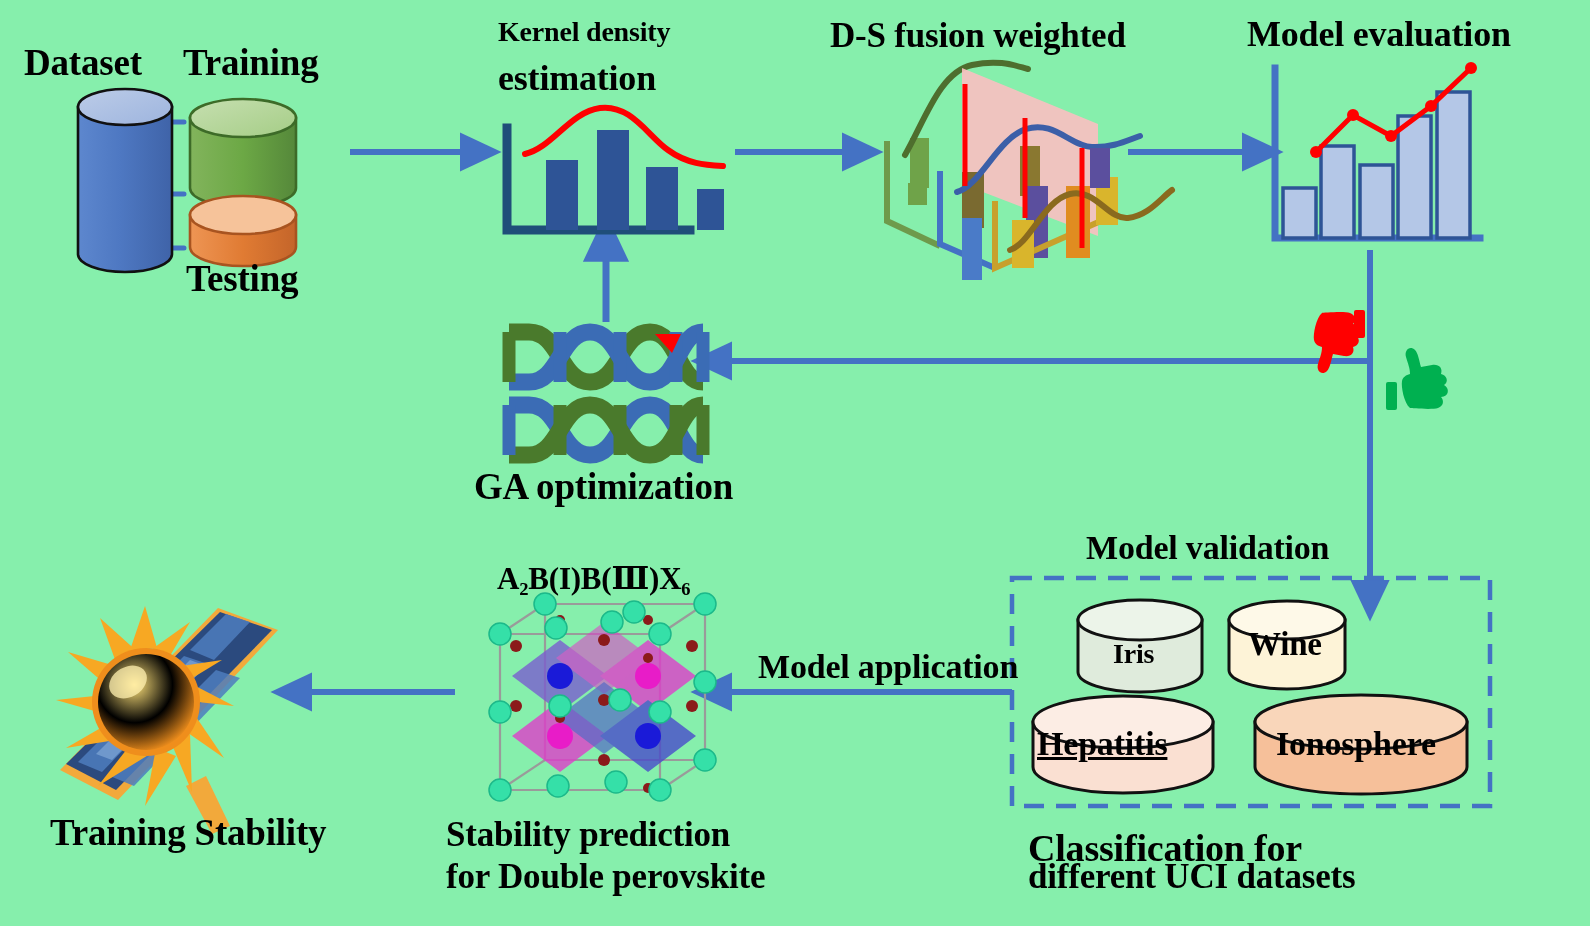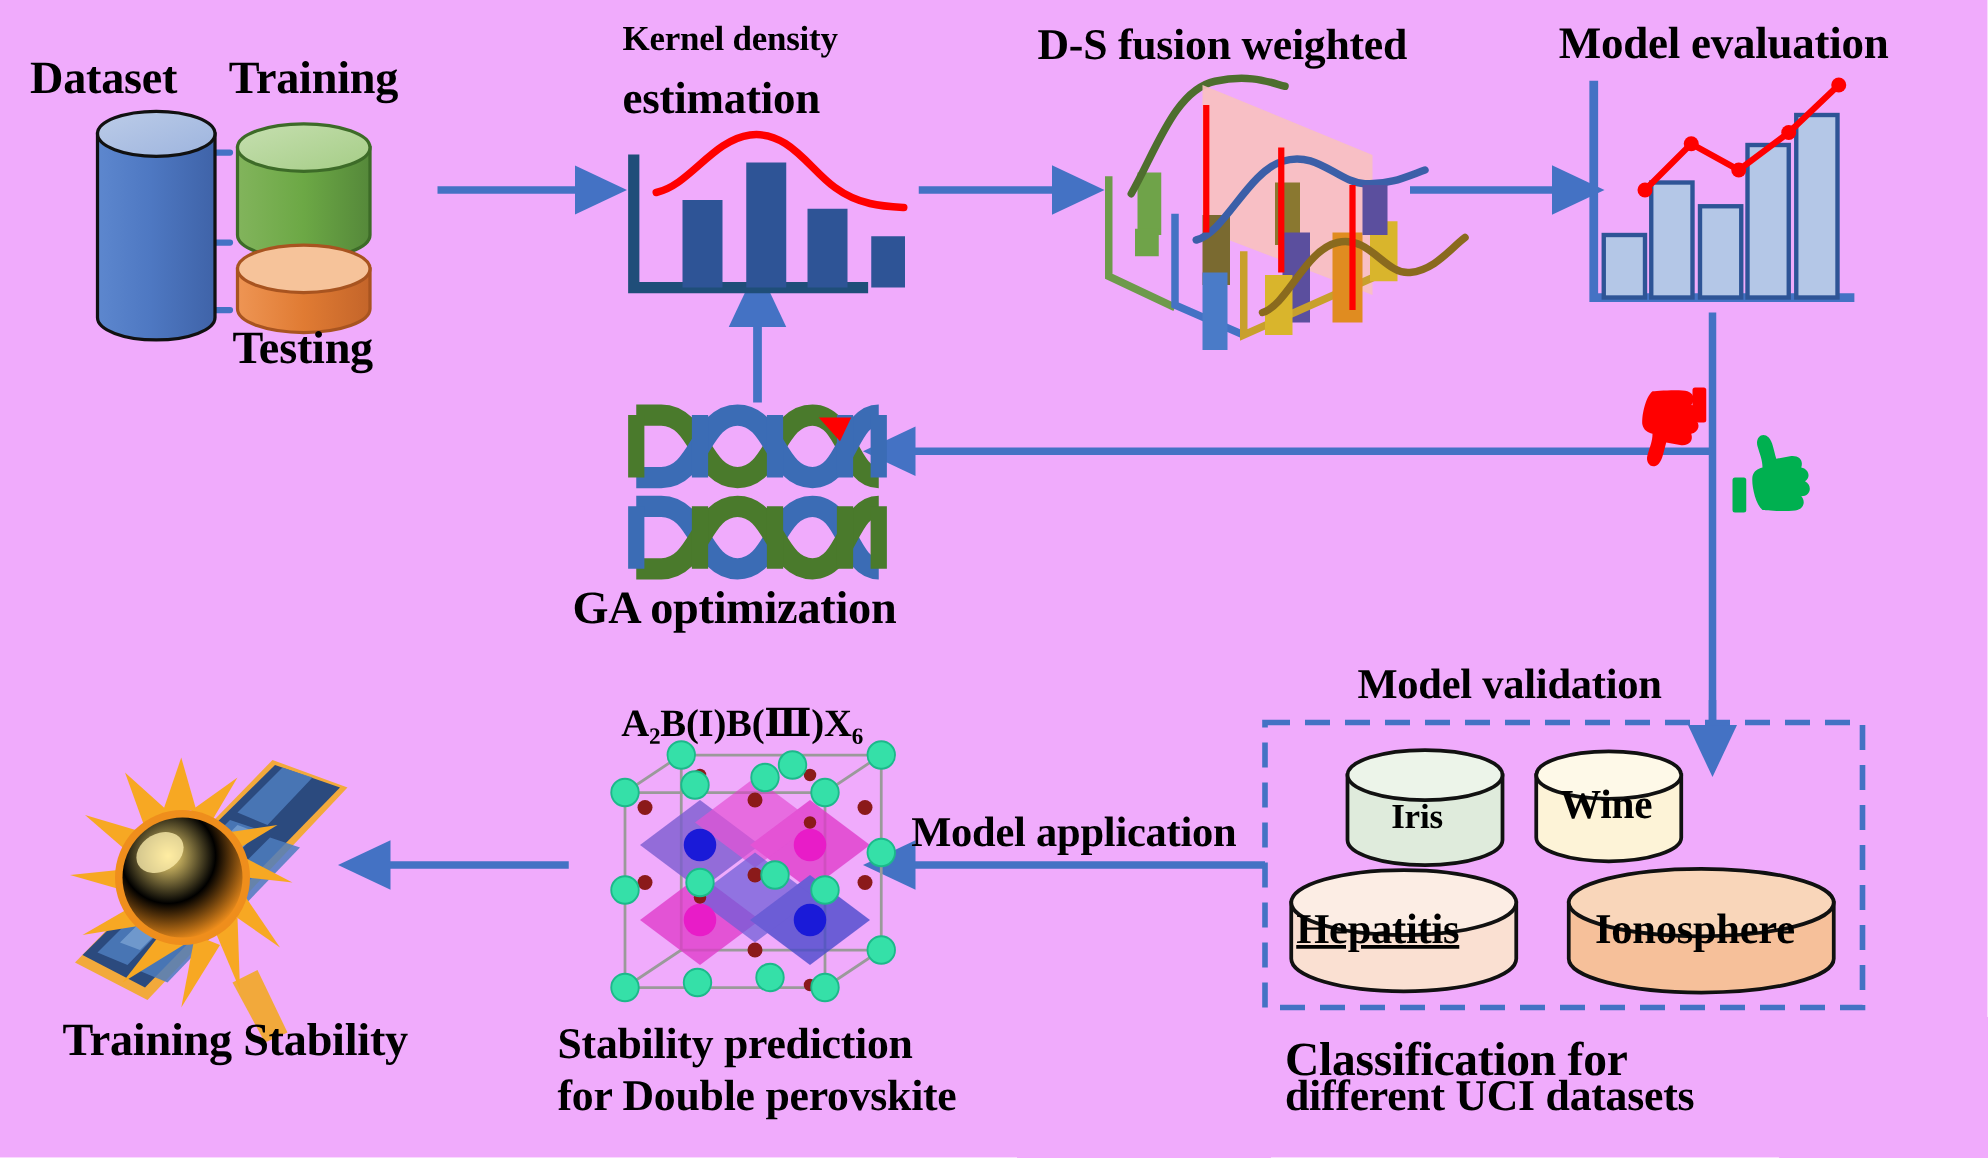--- a/index.html
+++ b/index.html
@@ -5,21 +5,21 @@
 <style>
   html, body {
     margin: 0;
     padding: 0;
     background: #ffffff;
   }
   #stage {
     position: relative;
     width: 1590px;
     height: 926px;
-    background: #f0abfc;
+    background: #86efac;
     overflow: hidden;
     font-family: "Liberation Serif", "DejaVu Serif", serif;
   }
   .lbl {
     position: absolute;
     color: #000000;
     font-weight: bold;
     font-family: "Liberation Serif", "DejaVu Serif", serif;
     line-height: 1.12;
     white-space: pre;
@@ -346,33 +346,33 @@
   <div class="lbl nosel" style="left:183px; top:42px; font-size:37px;">Training</div>
   <div class="lbl nosel" style="left:186px; top:258px; font-size:37px;">Testing</div>
 
   <div class="lbl nosel" style="left:498px; top:16px; font-size:28px;">Kernel density</div>
   <div class="lbl nosel" style="left:498px; top:58px; font-size:36px;">estimation</div>
 
   <div class="lbl nosel" style="left:830px; top:16px; font-size:35px;">D-S fusion weighted</div>
 
   <div class="lbl nosel" style="left:1247px; top:14px; font-size:36px;">Model evaluation</div>
 
-  <div class="lbl nosel" style="left:458px; top:466px; font-size:37px;text-align:center;">GA optimization</div>
+  <div class="lbl nosel" style="left:474px; top:466px; font-size:37px;text-align:center;">GA optimization</div>
 
   <div class="lbl nosel" style="left:1086px; top:529px; font-size:34px;">Model validation</div>
 
   <div class="lbl nosel" style="left:1113px; top:626px; font-size:28px;margin-top:12px;">Iris</div>
   <div class="lbl nosel" style="left:1248px; top:626px; font-size:33px;">Wine</div>
   <div class="lbl nosel" style="left:1037px; top:725px; font-size:34px;text-decoration:underline;">Hepatitis</div>
   <div class="lbl nosel" style="left:1262px; top:725px; font-size:34px;margin-left:14px;">Ionosphere</div>
 
   <div class="lbl nosel" style="left:1028px; top:815px; font-size:38px;margin-top:12px;">Classification for</div>
   <div class="lbl nosel" style="left:1028px; top:857px; font-size:35px;">different UCI datasets</div>
 
-  <div class="lbl nosel" style="left:729px; top:648px; font-size:34px;">Model application</div>
+  <div class="lbl nosel" style="left:758px; top:648px; font-size:34px;">Model application</div>
 
   <div class="lbl nosel" style="left:497px; top:562px; font-size:31px;">A₂B(I)B(Ⅲ)X₆</div>
 
   <div class="lbl nosel" style="left:446px; top:815px; font-size:35px;">Stability prediction</div>
   <div class="lbl nosel" style="left:446px; top:857px; font-size:35px;">for Double perovskite</div>
 
   <div class="lbl nosel" style="left:50px; top:812px; font-size:37px;">Training Stability</div>
 
 </div>
 

